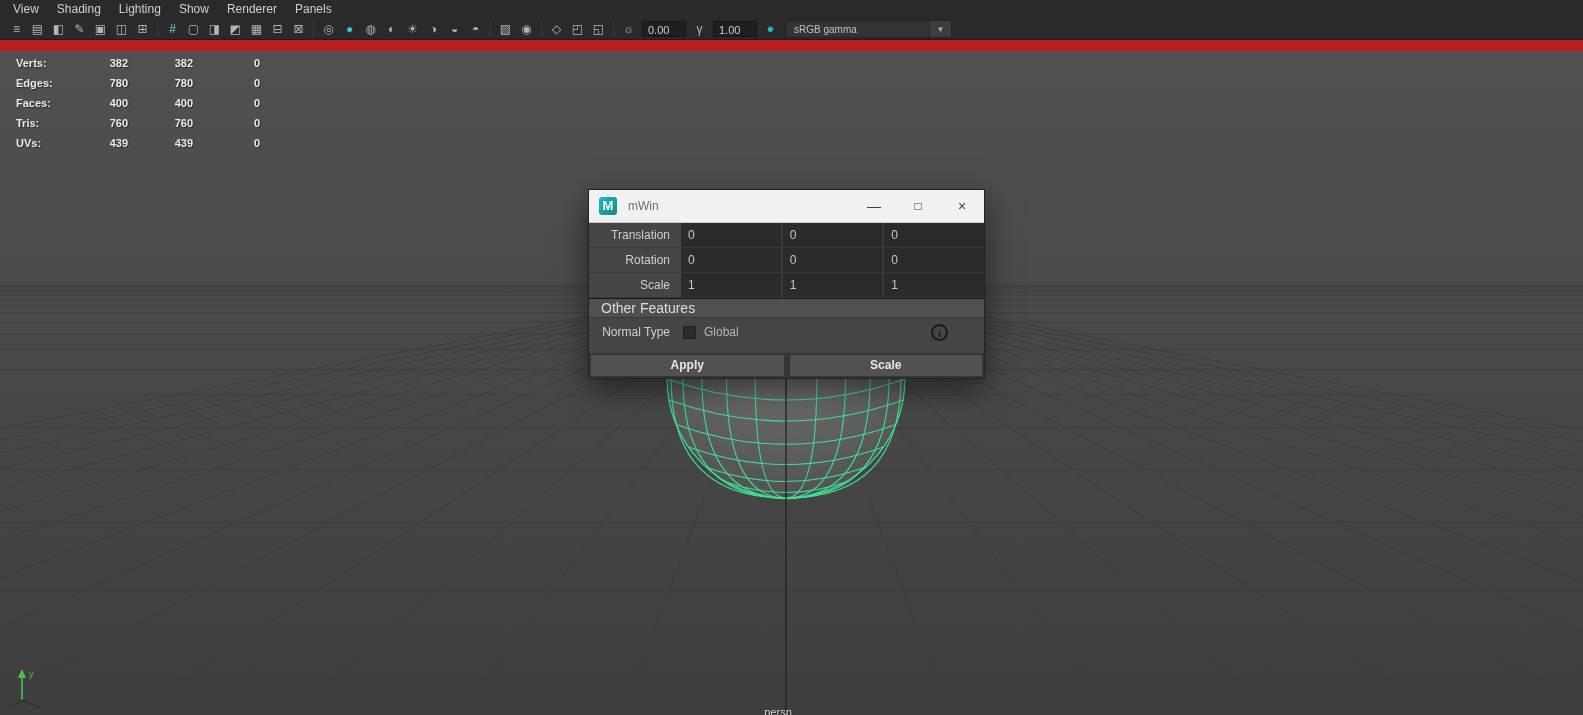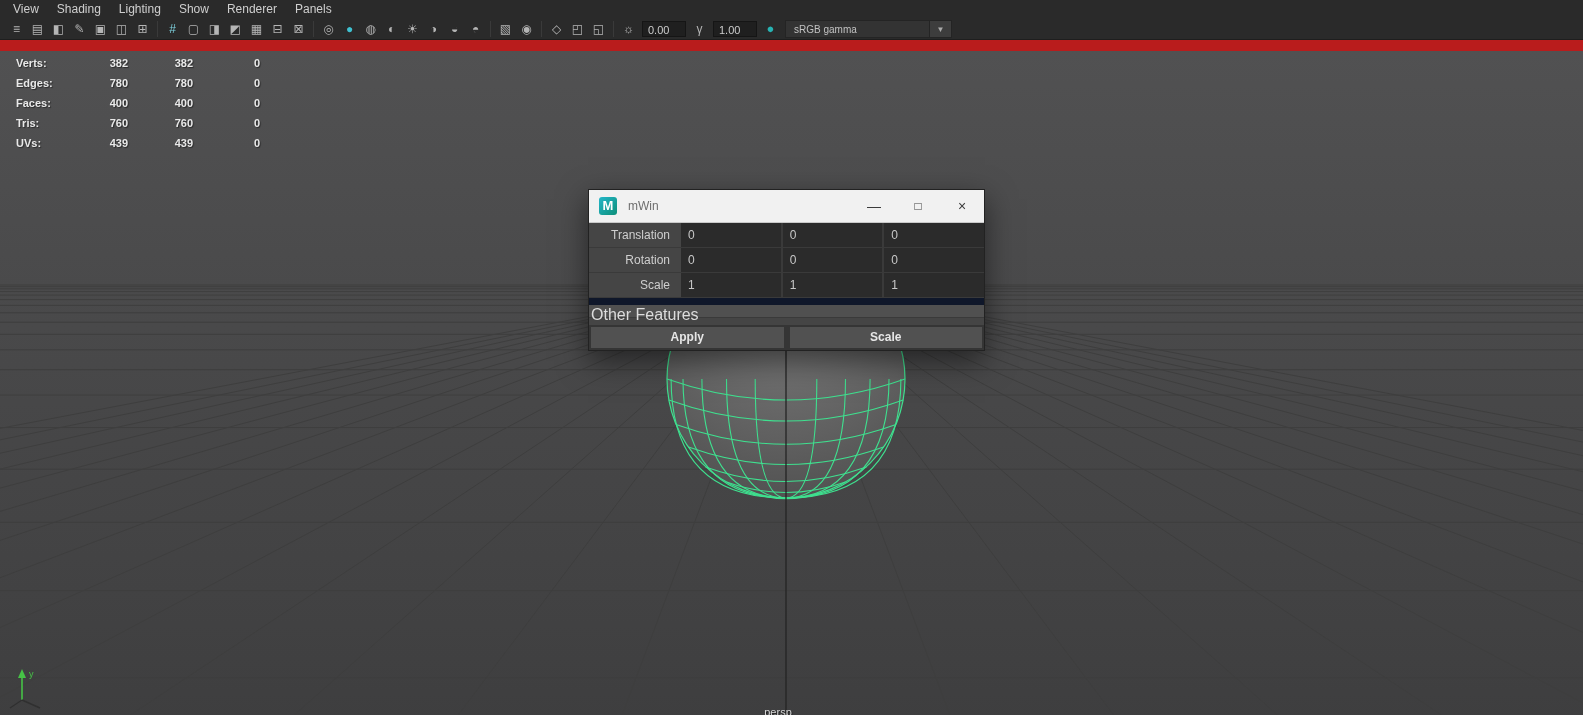--- a/index.html
+++ b/index.html
@@ -100,22 +100,22 @@
     width:92px; text-align:right; padding-right:11px; line-height:24px;
     color:#cfcfcf; font-size:12px; flex:0 0 auto;
   }
   .t-fields { flex:1; display:flex; gap:2px; background:#3a3a3a; }
   .field {
     flex:1; background:#2b2b2b; color:#c8c8c8; font-size:12px;
     line-height:24px; padding-left:7px;
   }
   .section-header {
     height:20px; line-height:19px; background:#505050; color:#dcdcdc;
-    font-size:16px; padding-left:2px;
-    border-top:7px solid #0f172a; border-bottom:1px solid #3a3a3a;
+    font-size:14px; padding-left:12px;
+    border-top:1px solid #0f172a; border-bottom:1px solid #3a3a3a;
   }
   .normal-row { display:flex; align-items:center; height:28px; }
   .checkbox {
     width:13px; height:13px; background:#2b2b2b; border:1px solid #1f1f1f;
     margin-left:2px; flex:0 0 auto;
   }
   .normal-value { color:#b5b5b5; font-size:12px; margin-left:8px; }
   .info-icon {
     margin-left:auto; margin-right:36px; width:17px; height:17px;
     border:2px solid #1c1c1c; border-radius:50%; color:#1c1c1c;
@@ -340,20 +340,26 @@
           <div class="t-label">Scale</div>
           <div class="t-fields">
             <div class="field">1</div>
             <div class="field">1</div>
             <div class="field">1</div>
           </div>
         </div>
 
         <div class="section-header">Other Features</div>
 
+        <div class="normal-row">
+          <div class="t-label">Normal Type</div>
+          <div class="checkbox"></div>
+          <span class="normal-value">Global</span>
+          <div class="info-icon">i</div>
+        </div>
 
         <div class="btn-bar">
           <button class="dlg-btn">Apply</button>
           <button class="dlg-btn">Scale</button>
         </div>
       </div>
     </div>
 
   </div>
 </div>

